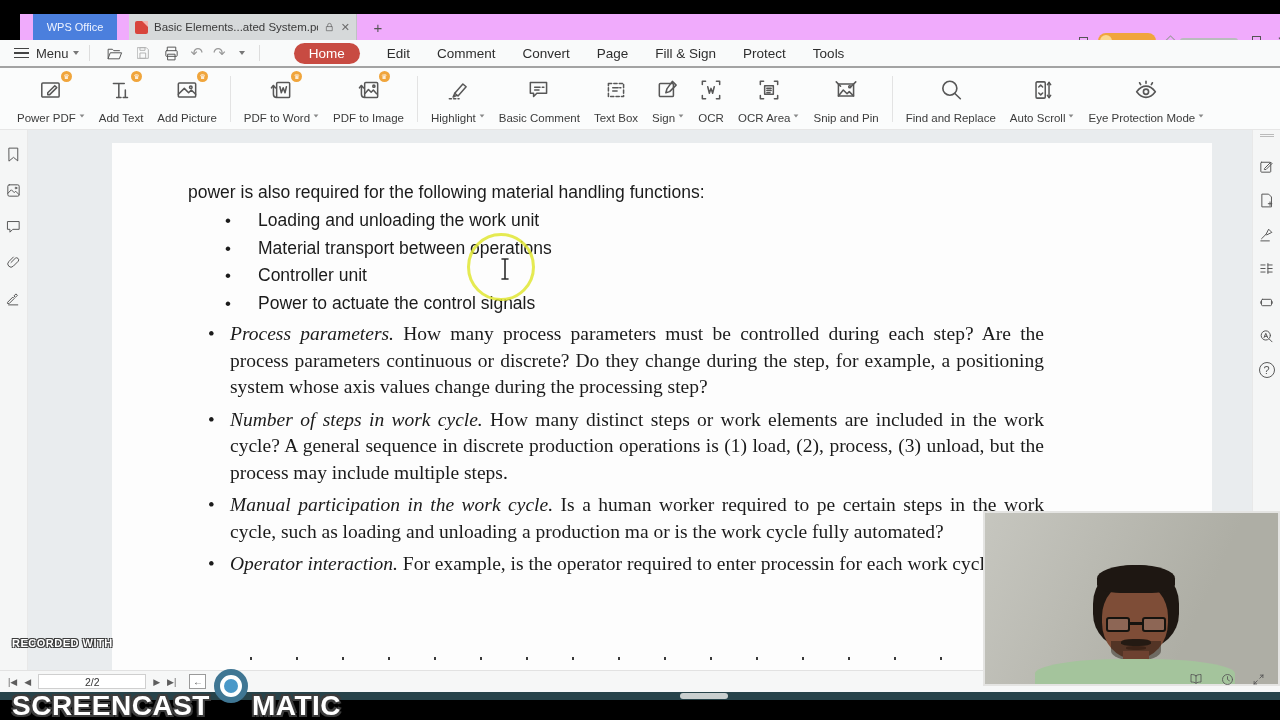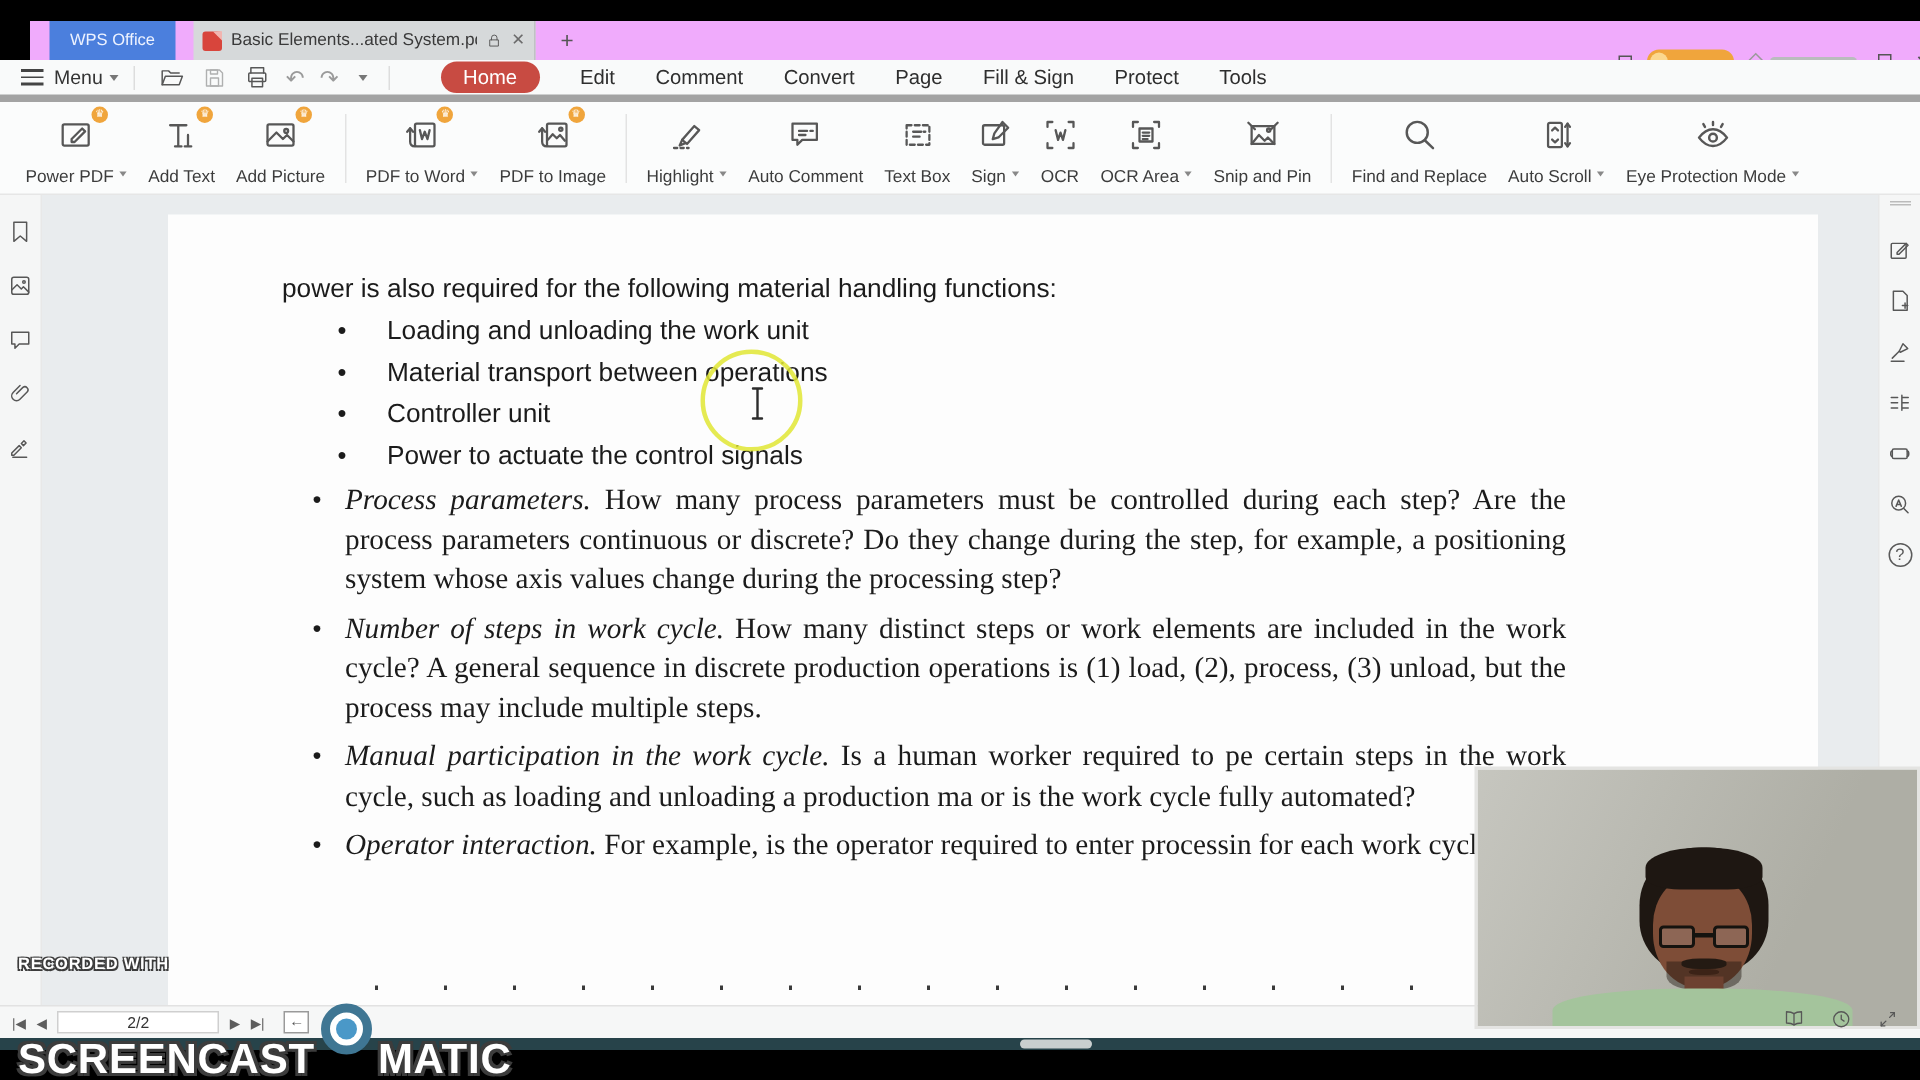--- a/index.html
+++ b/index.html
@@ -26,21 +26,21 @@
   .tb-right { position:absolute; right:10px; top:14px; height:26px; display:flex; align-items:center; gap:10px; }
   .gold-pill { width:58px; height:16px; border-radius:9px; background:#f0a53c; position:relative; }
   .gold-pill:before { content:""; position:absolute; left:2px; top:2px; width:12px; height:12px; border-radius:50%; background:#fbd88f; }
   .prem-ghost { display:flex; align-items:center; gap:5px; }
   .diamond { width:9px; height:9px; border:1.5px solid #9a9a9a; transform:rotate(45deg); }
   .ghost-bar { width:58px; height:7px; background:#b9bcbd; border-radius:3px; }
   .winbtn { color:#555; font-size:12px; width:16px; text-align:center; }
   .sq { width:9px; height:9px; border:1.3px solid #555; display:inline-block; }
 
   
-  .menubar { left:0; top:40px; width:1280px; height:28px; background:#f9fafa; border-bottom:5px solid #a3a3a3; display:flex; align-items:center; }
+  .menubar { left:0; top:40px; width:1280px; height:28px; background:#f9fafa; border-bottom:2px solid #a3a3a3; display:flex; align-items:center; }
   .hamb { width:15px; margin-left:14px; display:flex; flex-direction:column; gap:3px; }
   .hamb i { height:1.6px; background:#444; display:block; }
   .menu-word { font-size:13px; color:#333; margin-left:7px; }
   .caret { width:0; height:0; border-left:3.5px solid transparent; border-right:3.5px solid transparent; border-top:4px solid #777; display:inline-block; margin-left:4px; }
   .mb-sep { width:1px; height:16px; background:#ddd; margin:0 10px; }
   .mico { color:#5a5a5a; margin:0 6px; display:flex; align-items:center; }
   .mglyph { font-size:15px; color:#9a9a9a; margin:0 5px; }
   .nav { display:flex; align-items:center; gap:27px; margin-left:24px; }
   .nav-item { font-size:13.5px; color:#2e2e2e; }
   .nav-home { background:#c84b42; color:#fff; border-radius:12px; padding:3px 15px; font-size:13.5px;text-align:center; }
@@ -307,21 +307,21 @@
       </span>
   </div>
   <div class="titem">
     <span class="ticon">
         <svg width="26" height="26" viewBox="0 0 24 24" class="ico-stroke">
           <path d="M4 5h15v10H10l-3 3v-3H4z"></path>
           <path d="M8 9.5h5M15 9.5h1.5M8 12h4"></path>
         </svg>
       </span>
     <span class="tlabel">
-        <span>Auto Comment</span>
+        <span>Basic Comment</span>
       </span>
   </div>
   <div class="titem">
     <span class="ticon">
         <svg width="26" height="26" viewBox="0 0 24 24" class="ico-stroke">
           <rect x="5" y="6" width="14" height="12" stroke-dasharray="3 2"></rect>
           <path d="M9 10h5M15.5 10h1M9 13h4"></path>
         </svg>
       </span>
     <span class="tlabel">

